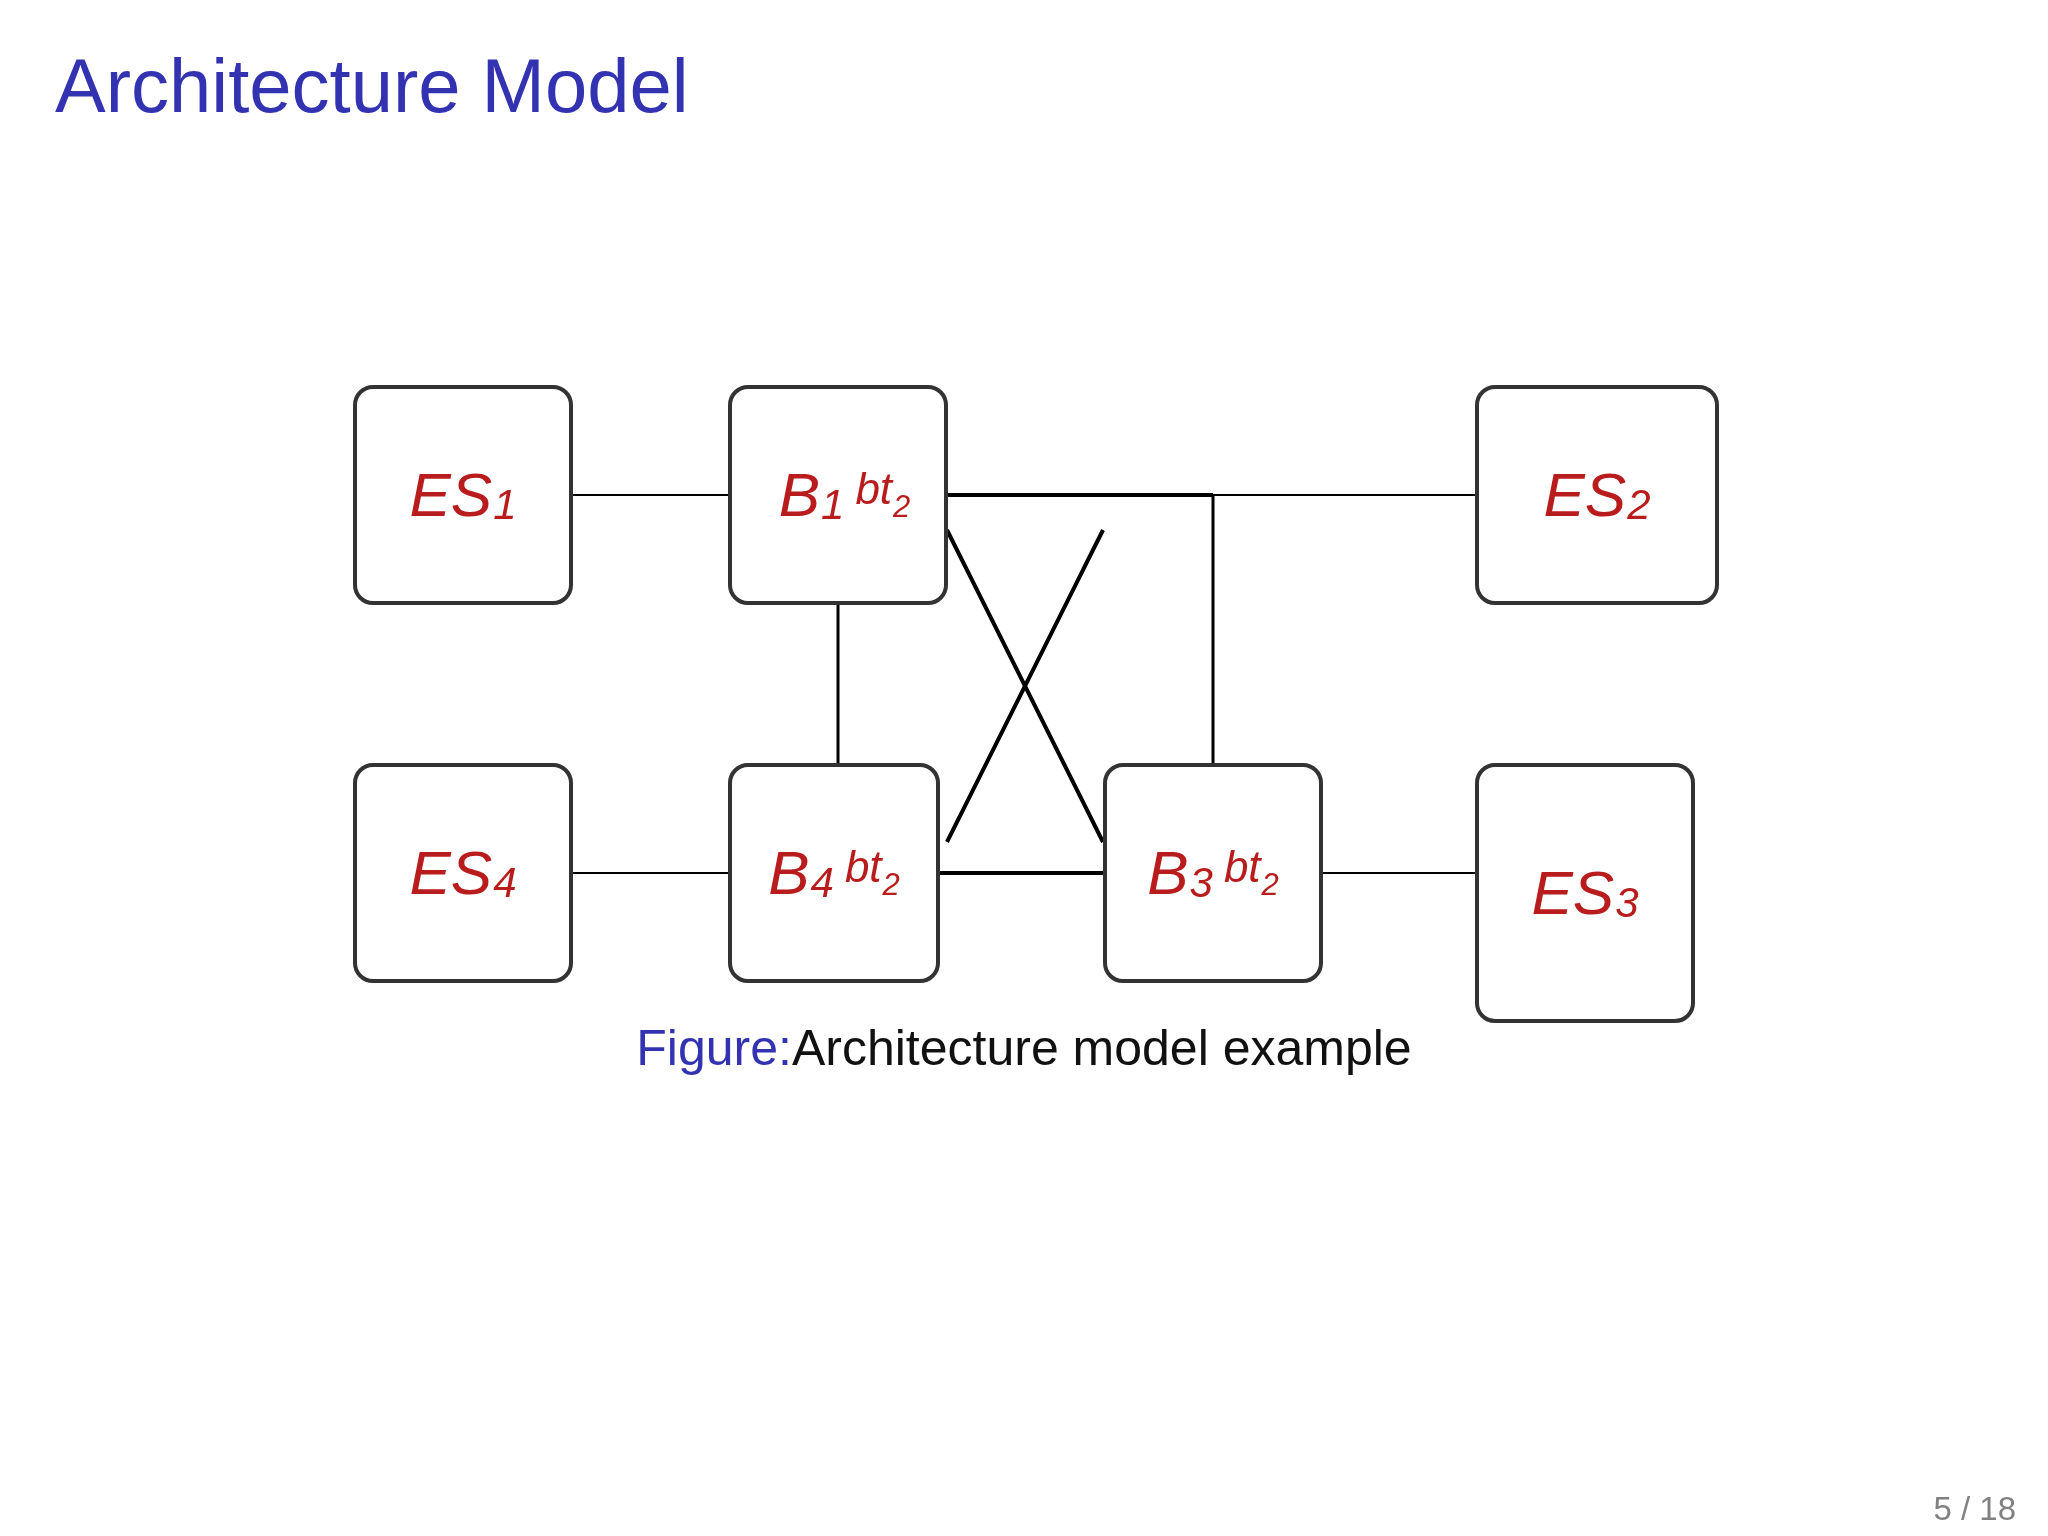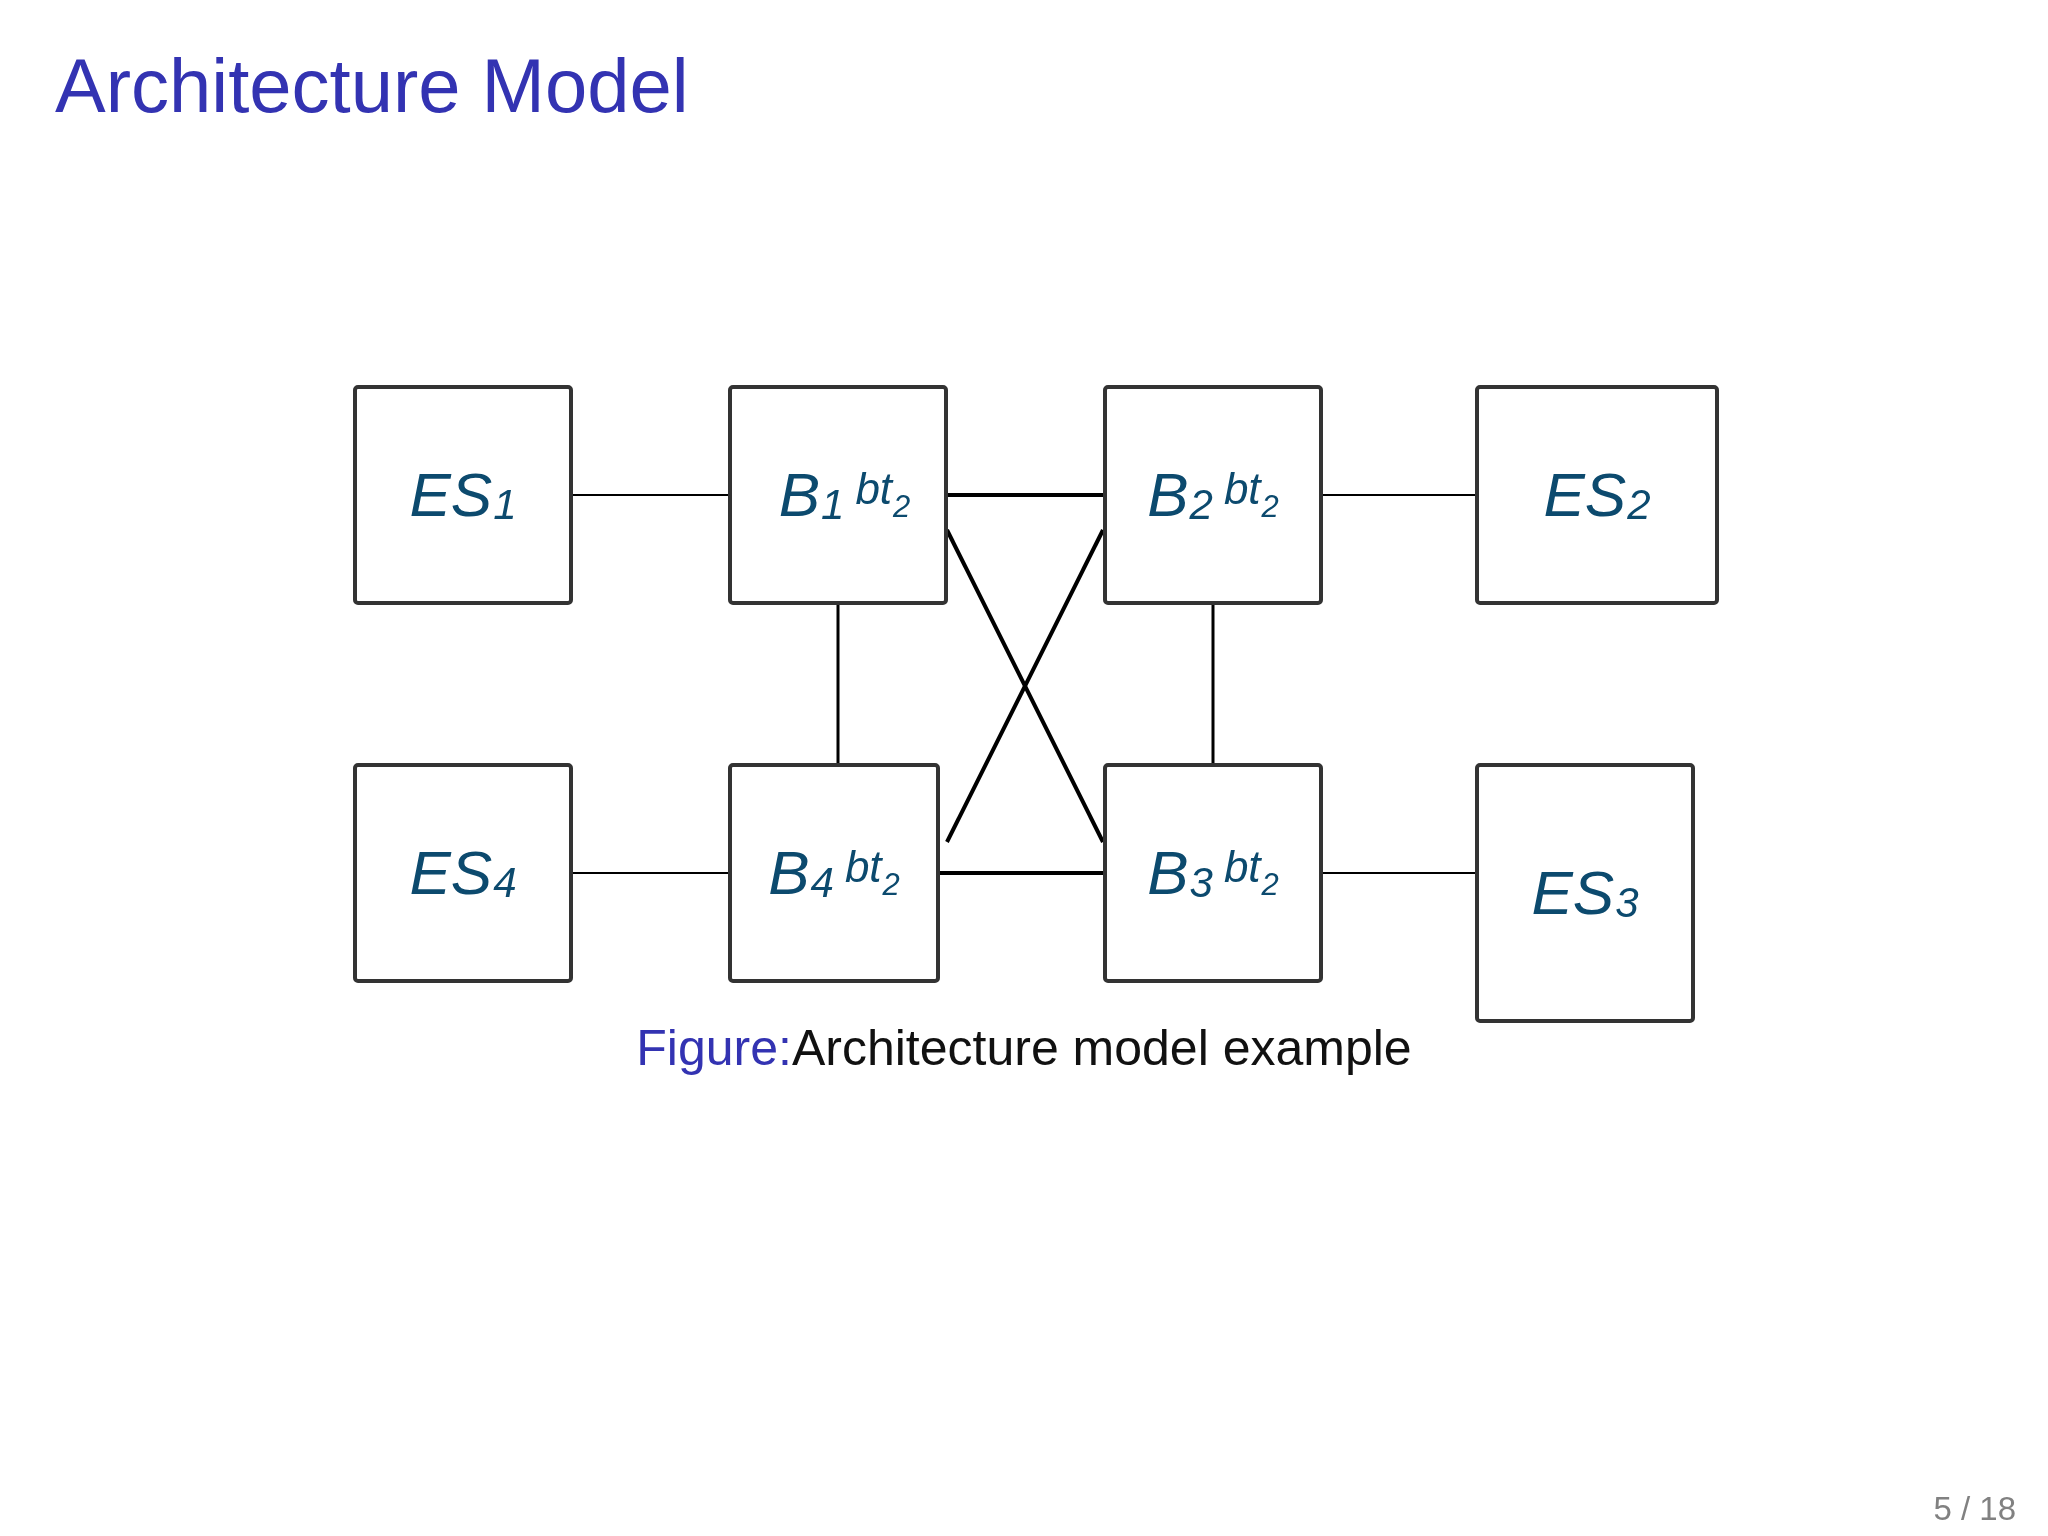--- a/index.html
+++ b/index.html
@@ -46,25 +46,25 @@
     top: 0;
     width: 100%;
     height: 100%;
     z-index: 2;
   }
   .node {
     position: absolute;
     box-sizing: border-box;
     background: var(--bg, #ffffff);
     border: 4px solid var(--box-border, #333333);
-    border-radius: 5px;
+    border-radius: 20px;
     display: flex;
     align-items: center;
     justify-content: center;
-    color: #0c4a6e;
+    color: #b91c1c;
   }
   .lbl {
     font-style: italic;
     white-space: nowrap;
     line-height: 1;
   }
   .lbl-main {
     font-size: 62px;
   }
   .lbl-sub {
@@ -126,23 +126,20 @@
         <line x1="947" y1="530" x2="1103" y2="842" stroke="#000000" stroke-width="4"></line>
         <line x1="1103" y1="530" x2="947" y2="842" stroke="#000000" stroke-width="4"></line>
       </svg>
     <div class="nodes">
         <div class="node" style="left: 353px; top: 385px; width: 220px; height: 220px;">
           <span class="lbl"><span class="lbl-main">ES</span><span class="lbl-sub">1</span></span>
         </div>
         <div class="node" style="left: 728px; top: 385px; width: 220px; height: 220px; padding-left: 13px;">
           <span class="lbl"><span class="lbl-main">B</span><span class="lbl-sub">1</span><span class="lbl-extra">bt</span><span class="lbl-extra-sub">2</span></span>
         </div>
-        <div class="node" style="left: 1103px; top: 385px; width: 220px; height: 220px;">
-          <span class="lbl"><span class="lbl-main">B</span><span class="lbl-sub">2</span><span class="lbl-extra">bt</span><span class="lbl-extra-sub">2</span></span>
-        </div>
         <div class="node" style="left: 1475px; top: 385px; width: 244px; height: 220px;">
           <span class="lbl"><span class="lbl-main">ES</span><span class="lbl-sub">2</span></span>
         </div>
         <div class="node" style="left: 353px; top: 763px; width: 220px; height: 220px;">
           <span class="lbl"><span class="lbl-main">ES</span><span class="lbl-sub">4</span></span>
         </div>
         <div class="node" style="left: 728px; top: 763px; width: 212px; height: 220px; text-align: right;">
           <span class="lbl"><span class="lbl-main">B</span><span class="lbl-sub">4</span><span class="lbl-extra">bt</span><span class="lbl-extra-sub">2</span></span>
         </div>
         <div class="node" style="left: 1103px; top: 763px; width: 220px; height: 220px;">

